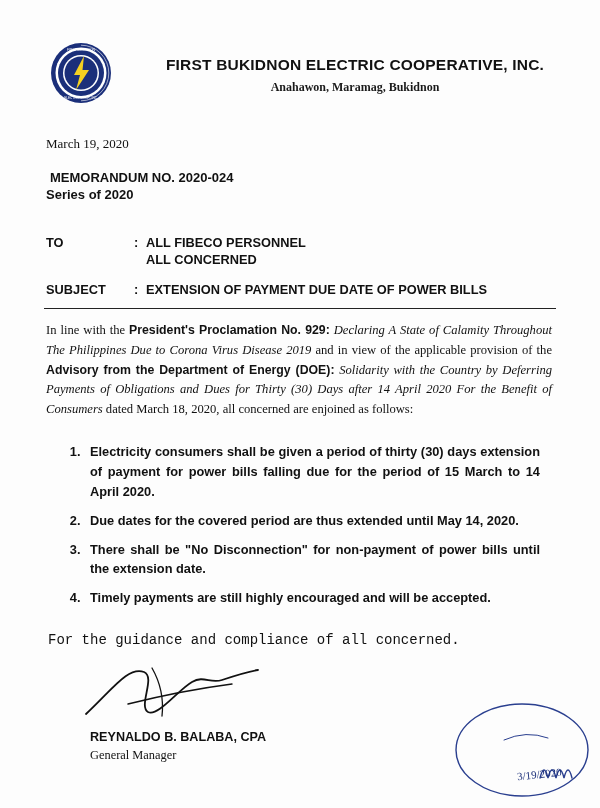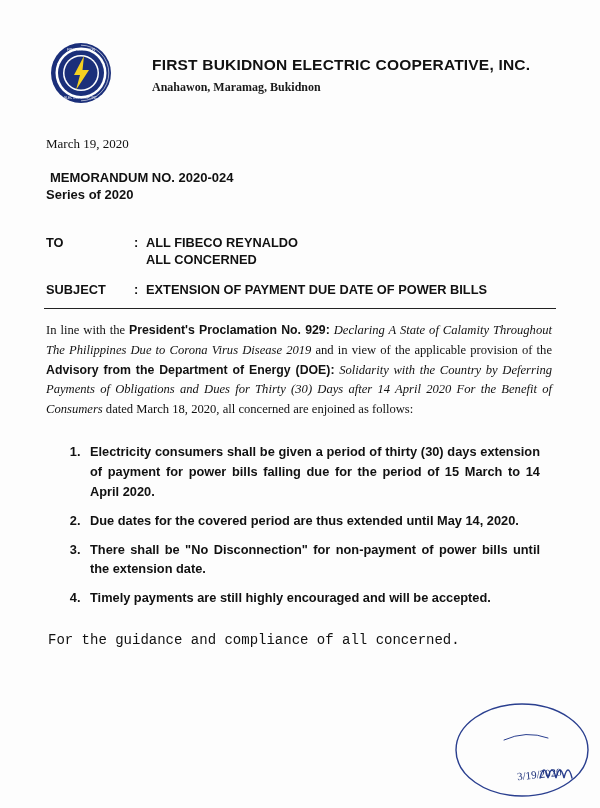--- a/index.html
+++ b/index.html
@@ -36,21 +36,21 @@
     width: 62px;
     height: 62px;
   }
   .logo svg { display: block; }
 
   .org-block {
     position: absolute;
     left: 110px;
     right: 0;
     top: 56px;
-    text-align: left;
+    text-align: center;
   }
   .org-name {
     font-family: "Liberation Sans", sans-serif;
     font-weight: bold;
     font-size: 15.5px;
     letter-spacing: 0.2px;
     color: #111;
   }
   .org-address {
     font-family: "Liberation Serif", serif;
@@ -226,21 +226,21 @@
 
   <div class="date-line">March 19, 2020</div>
   <div class="memo-no">MEMORANDUM NO. 2020-024</div>
   <div class="series">Series of 2020</div>
 
   <div class="field-rows">
     <div class="field-row">
       <span class="field-label">TO</span>
       <span class="field-colon">:</span>
       <span class="field-value">
-        <span class="sub">ALL FIBECO REYNALDO</span>
+        <span class="sub">ALL FIBECO PERSONNEL</span>
         <span class="sub">ALL CONCERNED</span>
       </span>
     </div>
 
     <div class="field-row subject-row">
       <span class="field-label">SUBJECT</span>
       <span class="field-colon">:</span>
       <span class="field-value">EXTENSION OF PAYMENT DUE DATE OF POWER BILLS</span>
     </div>
   </div>
@@ -253,20 +253,31 @@
 
   <ol class="items">
     <li>Electricity consumers shall be given a period of thirty (30) days extension of payment for power bills falling due for the period of 15 March to 14 April 2020.</li>
     <li>Due dates for the covered period are thus extended until May 14, 2020.</li>
     <li>There shall be "No Disconnection" for non-payment of power bills until the extension date.</li>
     <li>Timely payments are still highly encouraged and will be accepted.</li>
   </ol>
 
   <div class="guidance">For the guidance and compliance of all concerned.</div>
 
+  <div class="sig-area">
+    <div class="sig-scribble">
+      <svg viewBox="0 0 190 66" width="190" height="66" aria-hidden="true">
+        <path d="M4 54 C 30 30, 46 6, 62 12 C 74 17, 56 46, 66 52 C 76 57, 96 30, 110 22 C 122 15, 128 24, 140 20 C 152 16, 164 12, 176 10" fill="none" stroke="#111" stroke-width="1.8" stroke-linecap="round"></path>
+        <path d="M46 44 C 70 38, 104 30, 150 24" fill="none" stroke="#111" stroke-width="1.4" stroke-linecap="round"></path>
+        <path d="M70 8 C 78 22, 82 38, 80 56" fill="none" stroke="#111" stroke-width="1.3" stroke-linecap="round"></path>
+      </svg>
+    </div>
+    <div class="sig-name">REYNALDO B. BALABA, CPA</div>
+    <div class="sig-title">General Manager</div>
+  </div>
 
   <div class="stamp">
     <svg viewBox="0 0 150 110" width="150" height="110" aria-hidden="true">
       <ellipse cx="78" cy="58" rx="66" ry="46" fill="none" stroke="#2a3f8f" stroke-width="1.4"></ellipse>
       <path d="M96 86 q4 -16 8 0 q4 -16 8 0 q4 -16 8 0 q4 -16 8 0" fill="none" stroke="#2a3f8f" stroke-width="1.4" stroke-linecap="round"></path>
       <path d="M60 48 q22 -10 44 -2" fill="none" stroke="#2a3f8f" stroke-width="1" stroke-linecap="round"></path>
     </svg>
     <div class="stamp-date">3/19/2020</div>
   </div>
 

